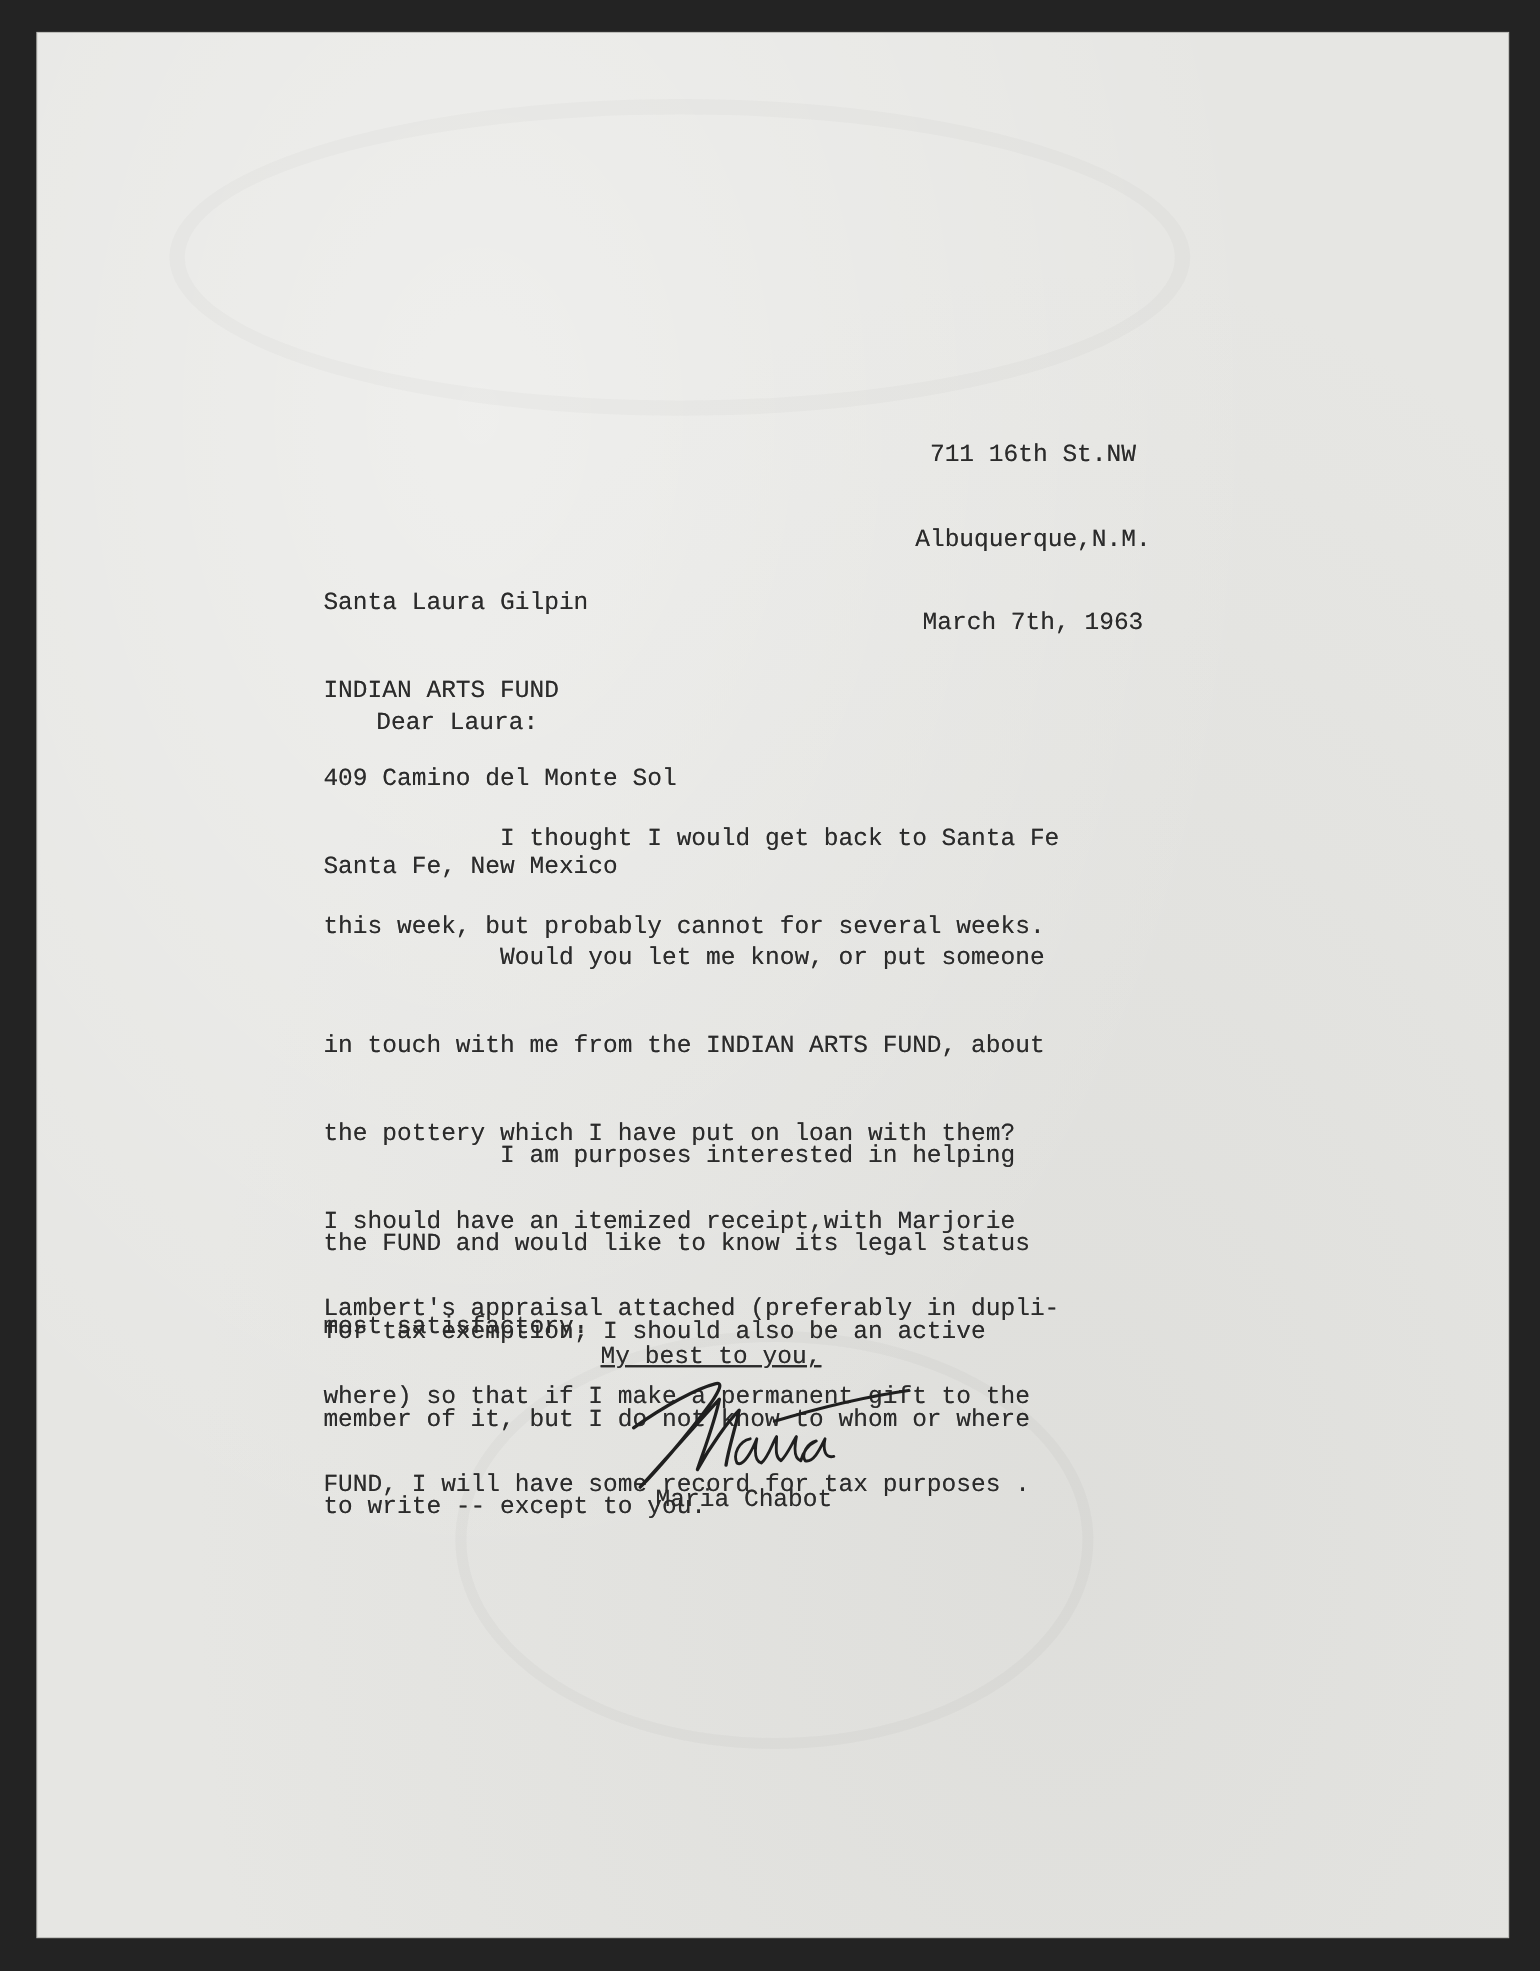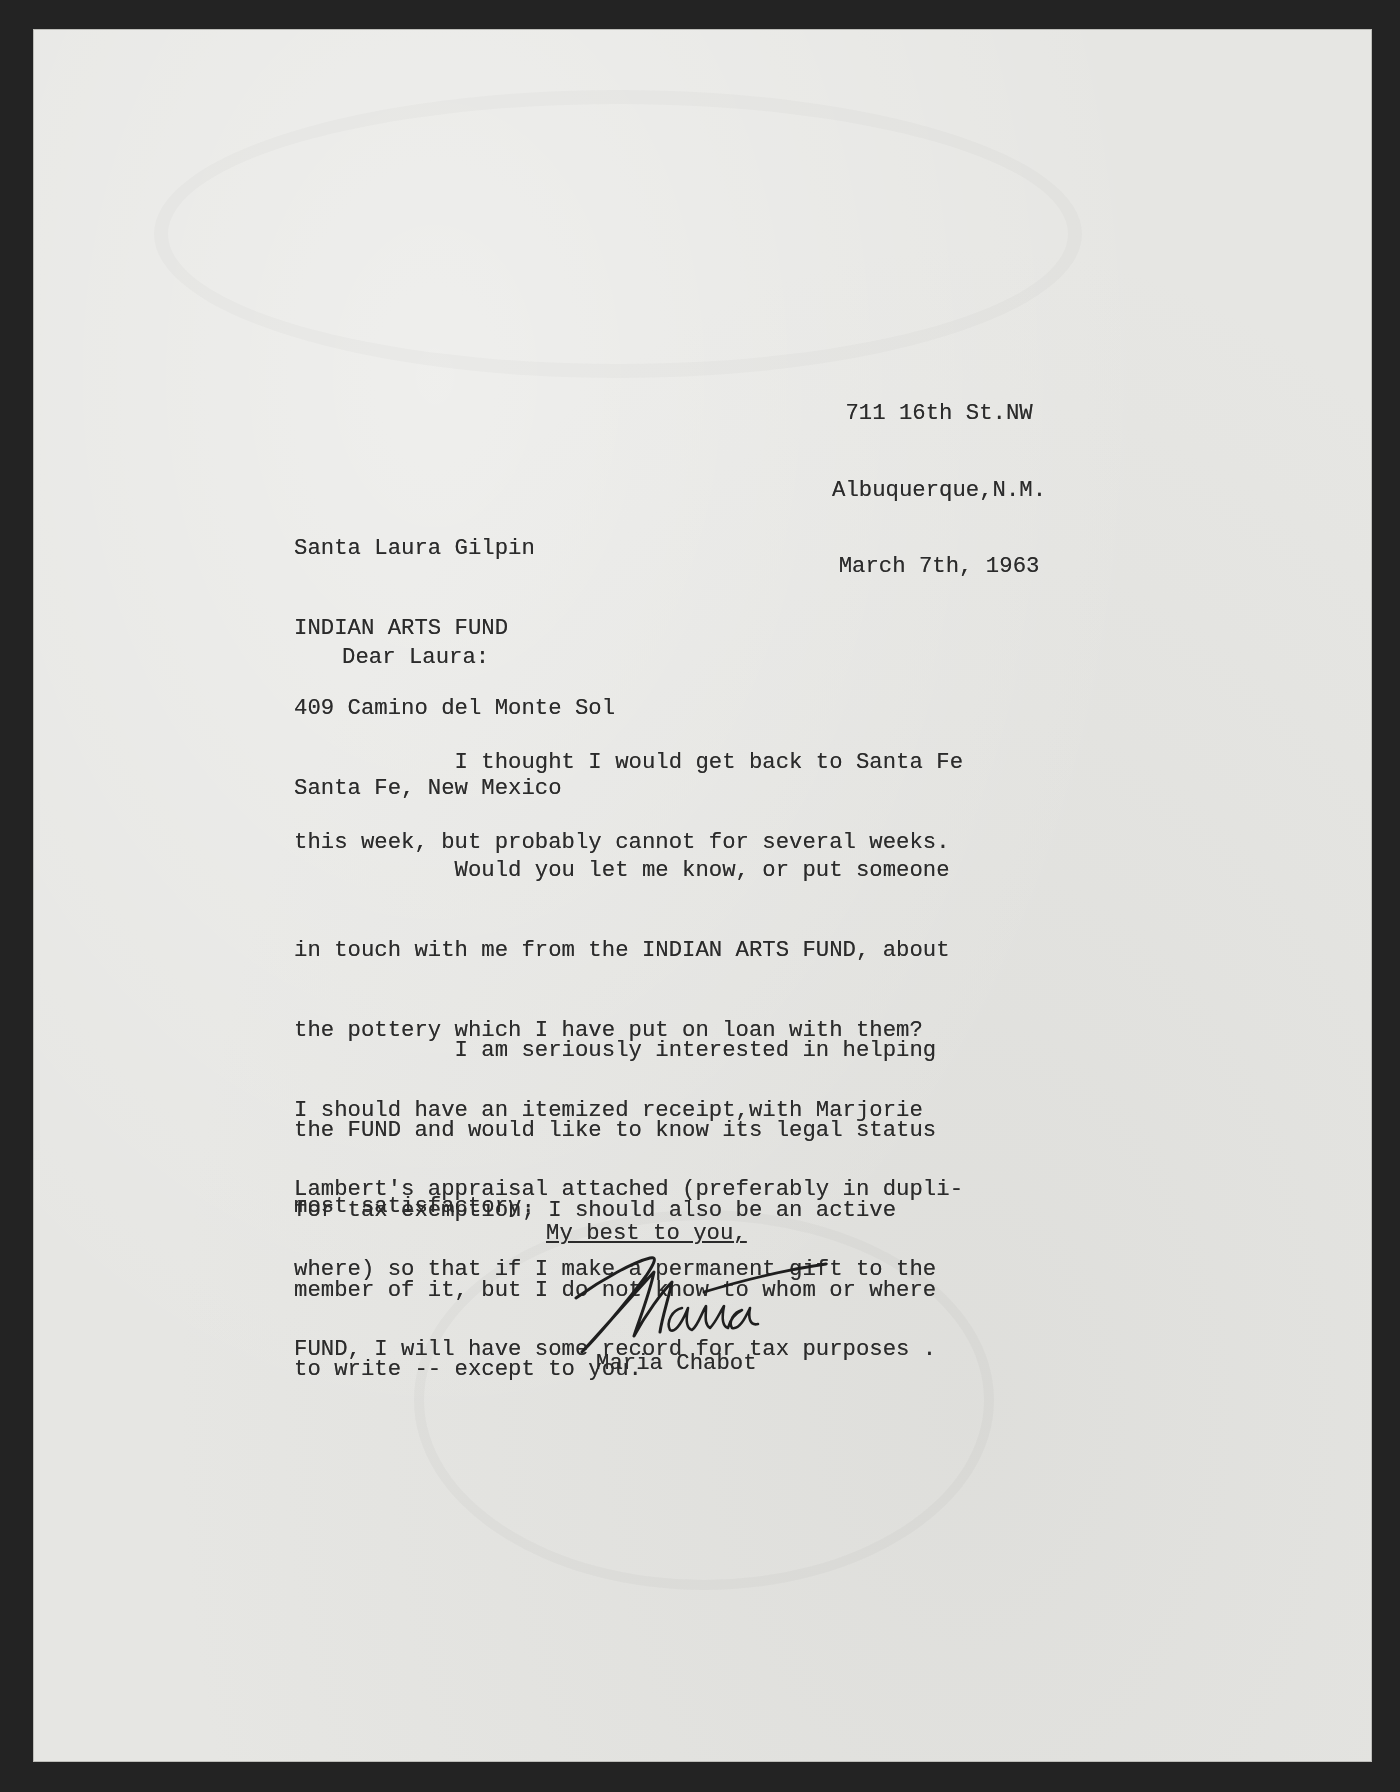--- a/index.html
+++ b/index.html
@@ -100,21 +100,21 @@
       <span class="line">            Would you let me know, or put someone</span>
       <span class="line">in touch with me from the INDIAN ARTS FUND, about</span>
       <span class="line">the pottery which I have put on loan with them?</span>
       <span class="line">I should have an itemized receipt,with Marjorie</span>
       <span class="line">Lambert's appraisal attached (preferably in dupli-</span>
       <span class="line">where) so that if I make a permanent gift to the</span>
       <span class="line">FUND, I will have some record for tax purposes .</span>
     </div>
 
     <div class="type p3">
-      <span class="line">            I am seriously interested in helping</span>
+      <span class="line">            I am purposes interested in helping</span>
       <span class="line">the FUND and would like to know its legal status</span>
       <span class="line">for tax exemption; I should also be an active</span>
       <span class="line">member of it, but I do not know to whom or where</span>
       <span class="line">to write -- except to you.</span>
     </div>
 
     <div class="type p4">
       <span class="line">most satisfactory.</span>
     </div>
 

